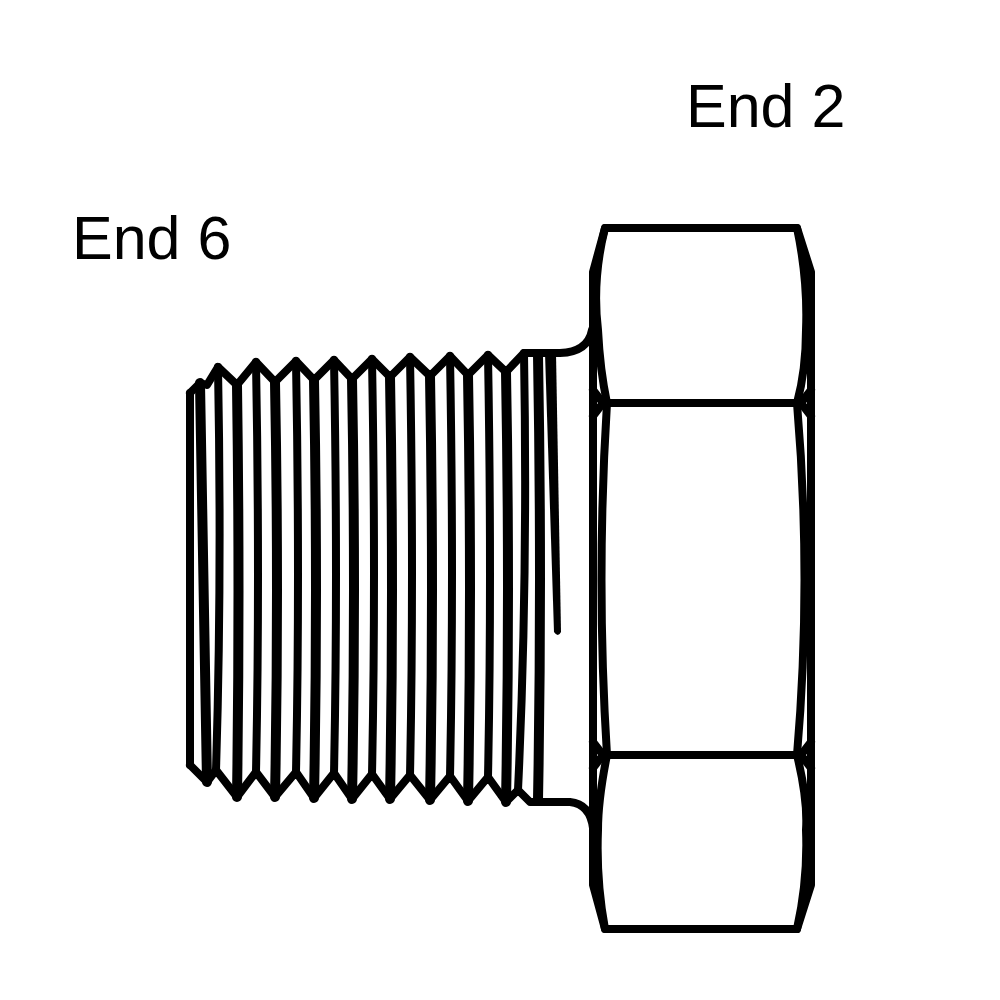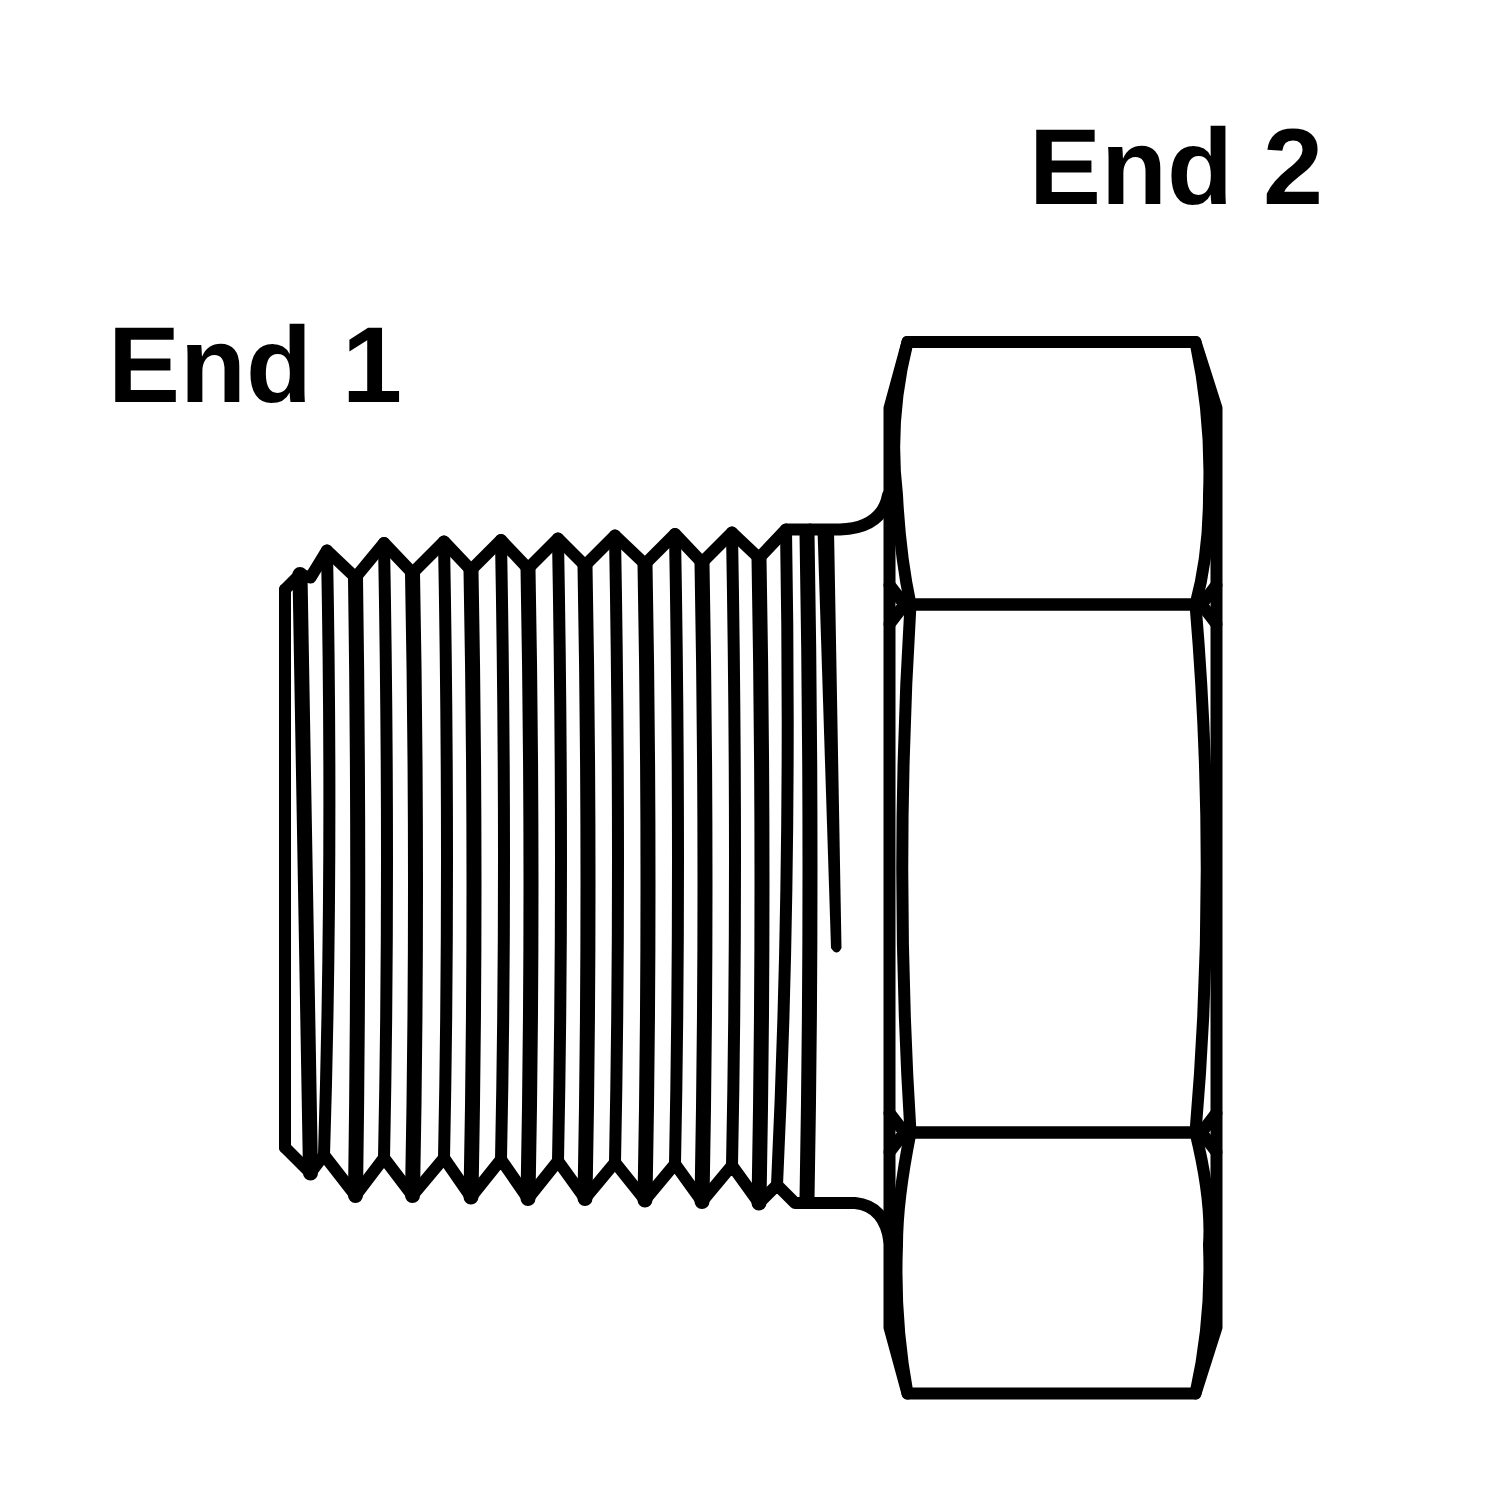--- a/index.html
+++ b/index.html
@@ -10,22 +10,22 @@
     body {
       width: 1000px;
       height: 1000px;
       position: relative;
       overflow: hidden;
       font-family: "Liberation Sans", sans-serif;
     }
     .label {
       position: absolute;
       font-family: "Liberation Sans", sans-serif;
-      font-weight: bold;
-      font-size: 72px;
+      font-weight: normal;
+      font-size: 61px;
       line-height: 1;
       color: #000000;
       white-space: nowrap;
       letter-spacing: 0px;
     }
     .label-end1 { left: 72px; top: 208px; }
     .label-end2 { left: 686px; top: 76px; }
     svg.drawing {
       position: absolute;
       left: 0;
@@ -45,21 +45,21 @@
       stroke: #000000;
       stroke-width: 10;
       stroke-linejoin: round;
       stroke-linecap: round;
     }
     .fillblack { fill: #000000; stroke: none; }
   </style>
 </head>
 <body>
 
-<div class="label label-end1">End 1</div>
+<div class="label label-end1">End 6</div>
 <div class="label label-end2">End 2</div>
 
 <svg class="drawing" viewBox="0 0 1000 1000" xmlns="http://www.w3.org/2000/svg">
 
   <g>
 
     <path class="stroke" d="M605,228 L797,228 L811,272 L811,885 L797,929 L605,929 L593,885 L593,272 Z"></path>
 
     <path class="stroke" d="M605,228 Q592,280 598,330 Q600,370 607,403 L797,403 Q806,370 806,330 Q808,280 797,228"></path>
 

